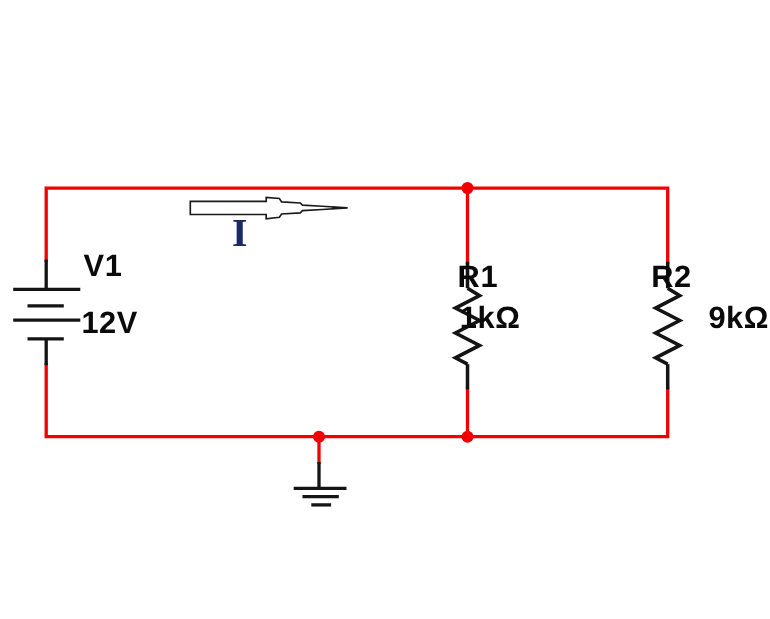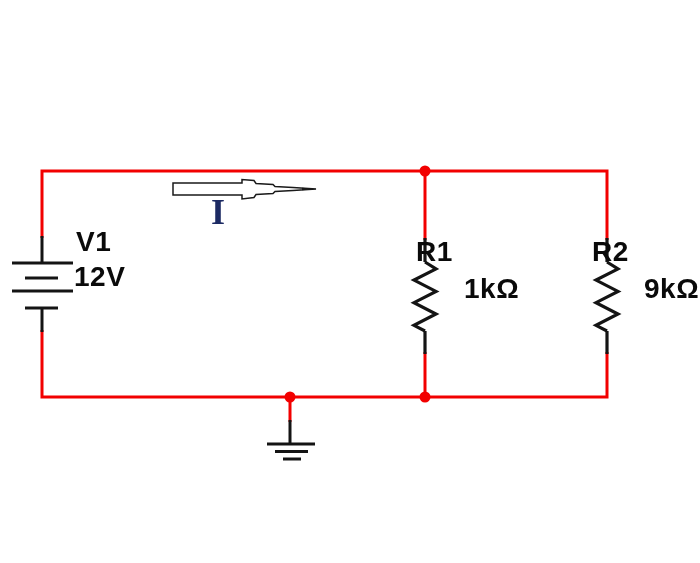--- a/index.html
+++ b/index.html
@@ -89,23 +89,23 @@
     </g>
 
     <g>
       <path d="M 173,183 H 242 V 179.5 L 254,180.5 L 256,183.5 L 273,184.5 L 275,186.5 L 293,187.5 L 316,189
                L 293,190.5 L 275,191.5 L 273,193.5 L 256,194.5 L 254,197.5 L 242,199 V 195 H 173 Z" fill="#ffffff" stroke="#1a1a1a" stroke-width="1.5" stroke-linejoin="miter"></path>
       <path d="M 302,187.7 L 316.5,189 L 302,190.3 Z" fill="#1a1a1a"></path>
     </g>
   </svg>
 
   <div class="lbl" style="left:76px; top:228px">V1</div>
-  <div class="lbl" style="left:74px; top:263px">12V</div>
+  <div class="lbl" style="left:74px; top:280px">12V</div>
 
   <div class="lbl" style="left:416px; top:238px">R1</div>
-  <div class="lbl" style="left:464px; top:275px">1kΩ</div>
+  <div class="lbl" style="left:418px; top:275px">1kΩ</div>
 
   <div class="lbl" style="left:592px; top:238px">R2</div>
   <div class="lbl" style="left:644px; top:275px">9kΩ</div>
 
   <div class="lbl-current" style="left:211px; top:194px">I</div>
 
 </div>
 
 </body></html>

